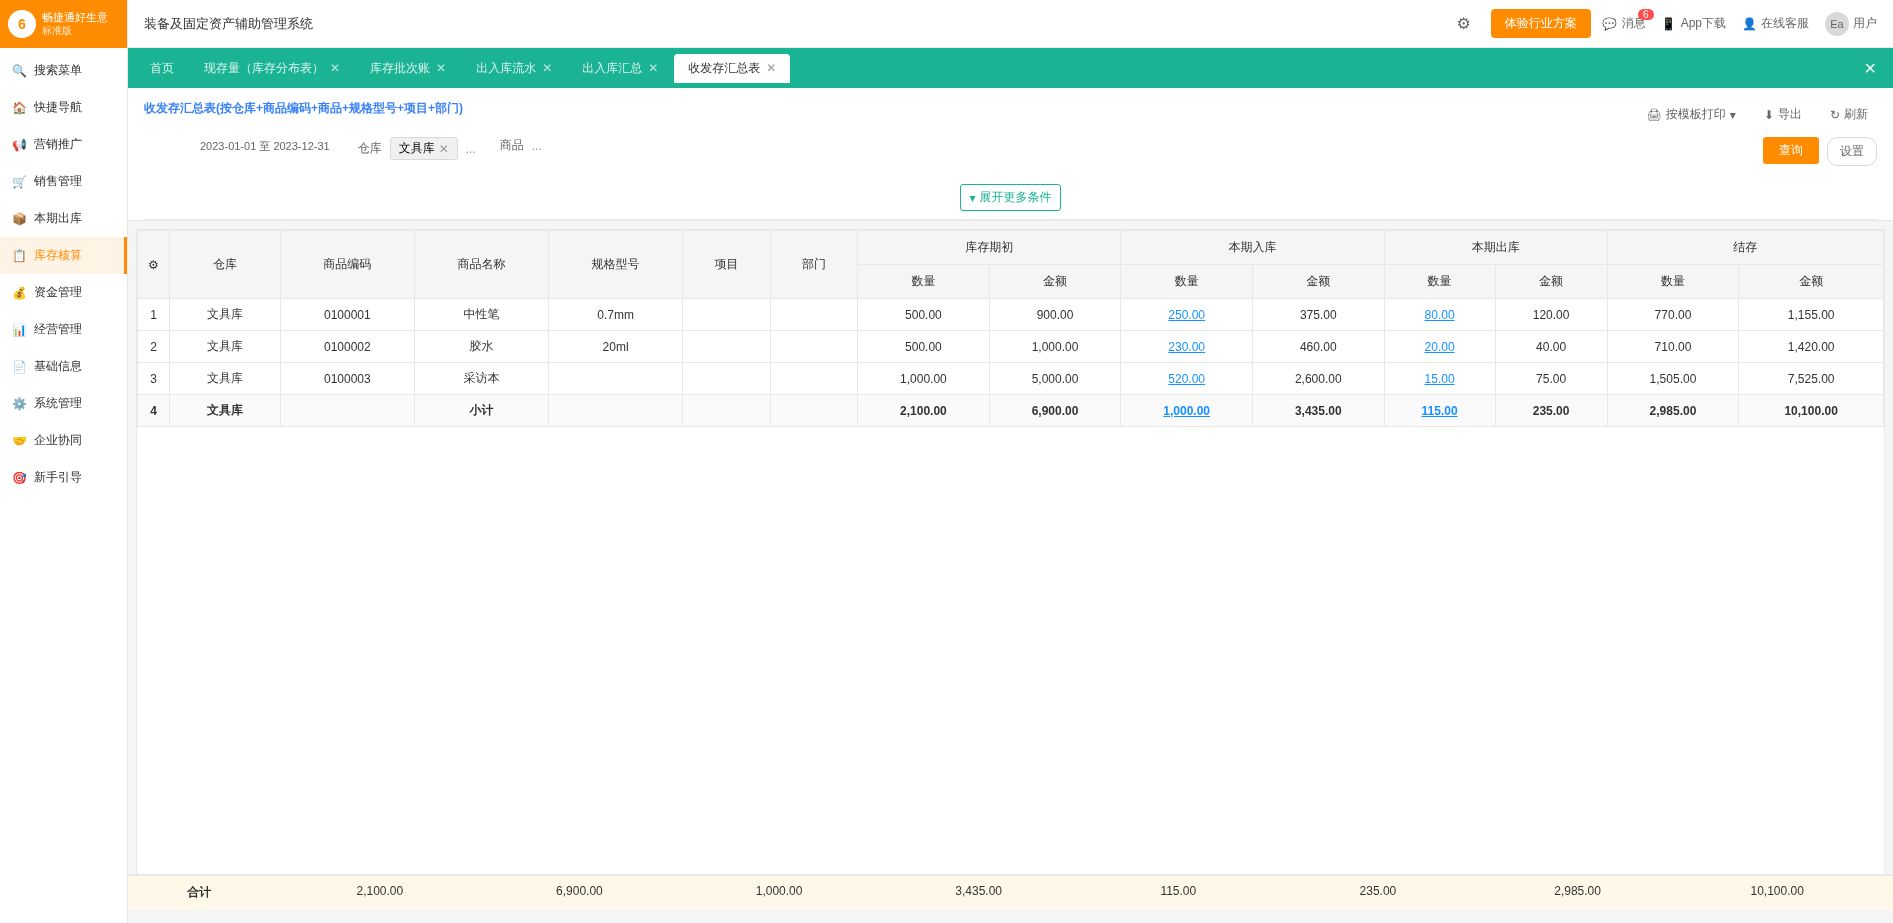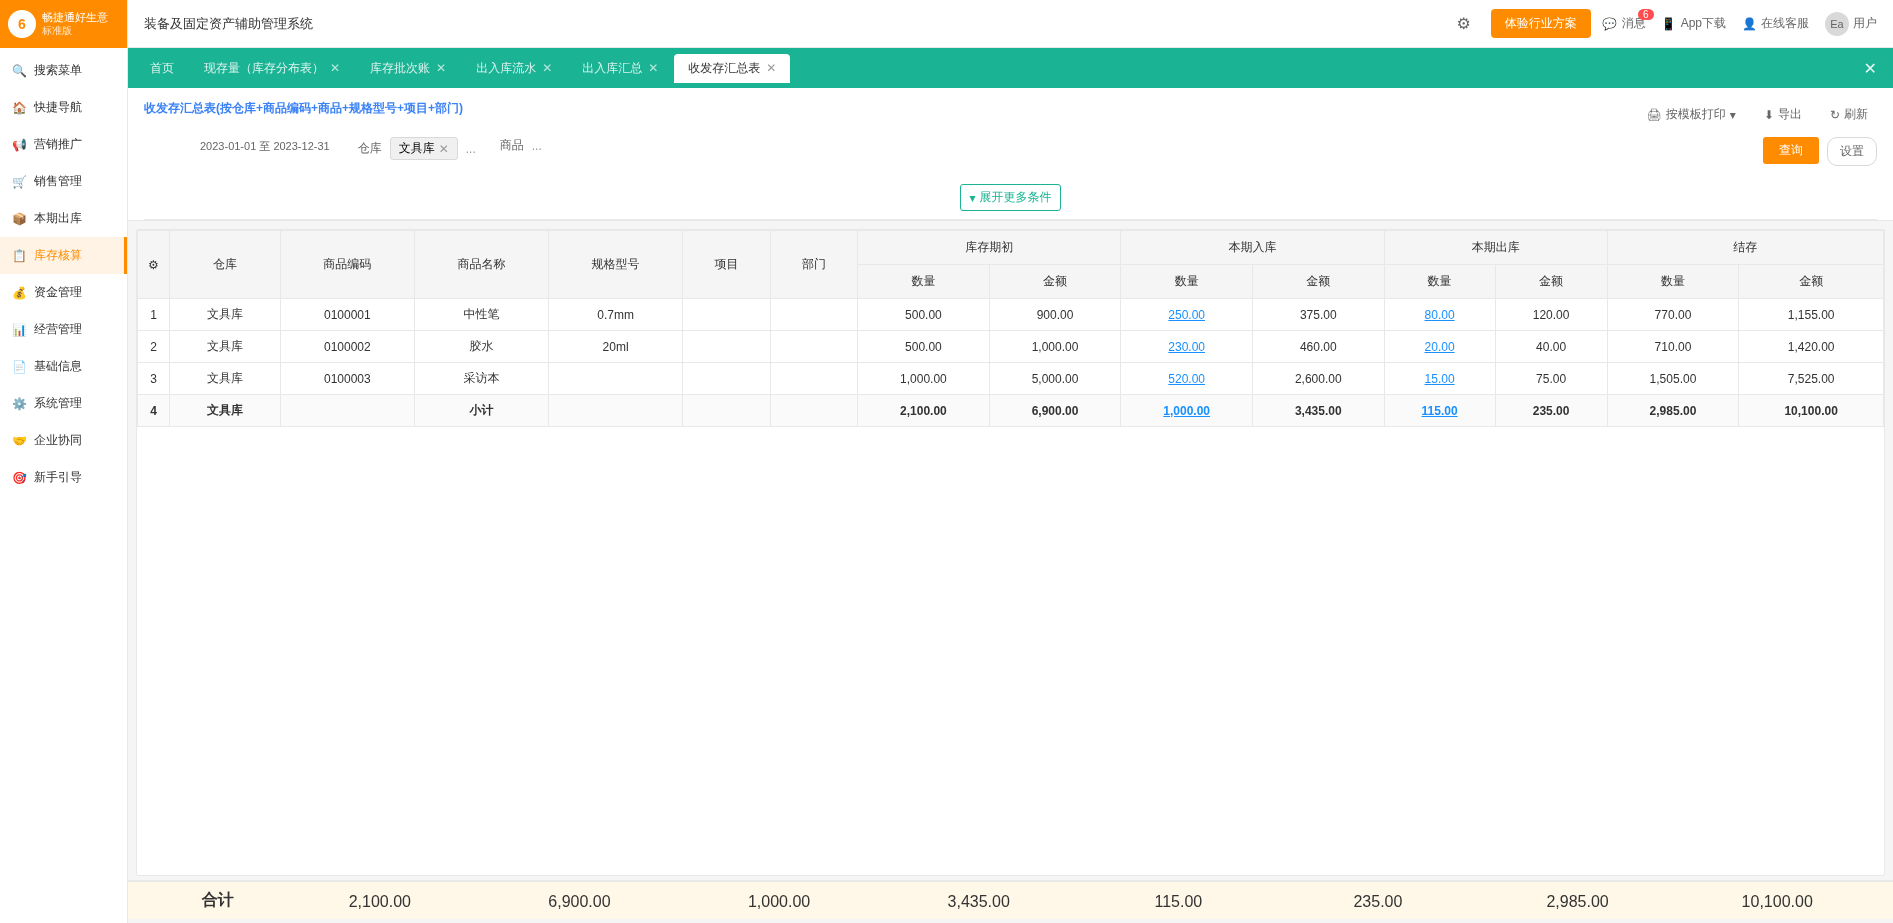--- a/index.html
+++ b/index.html
@@ -62,21 +62,21 @@
     table { width: 100%; border-collapse: collapse; font-size: 12px; }
     thead tr { background: #f5f5f5; }
     th { padding: 8px 10px; text-align: center; border: 1px solid #e8e8e8; color: #333; font-weight: normal; white-space: nowrap; }
     td { padding: 7px 10px; text-align: center; border: 1px solid #e8e8e8; color: #333; white-space: nowrap; }
     tr.subtotal td { font-weight: bold; background: #fafafa; }
     .link-text { color: #1890ff; text-decoration: underline; cursor: pointer; }
     .header-group { background: #f5f5f5; }
     .settings-icon-cell { width: 32px; }
 
     
-    .bottom-total { background: #fff8e8; border-top: 2px solid #e8e8e8; padding: 8px 16px; display: flex; align-items: flex-end; font-size: 16px; color: #333; flex-shrink: 0; position: sticky; bottom: 4px; }
+    .bottom-total { background: #fff8e8; border-top: 2px solid #e8e8e8; padding: 8px 16px; display: flex; align-items: flex-start; font-size: 12px; color: #333; flex-shrink: 0; position: sticky; bottom: 14px; }
     .total-label { margin-right: 16px; font-weight: bold; min-width: 120px; }
     .total-cells { display: flex; gap: 0; flex: 1; }
     .total-cell { flex: 1; text-align: center; padding: 0 8px; }
     .expand-section { background: #fff; padding: 8px 16px; border-bottom: 1px solid #e8e8e8; display: flex; align-items: center; justify-content: center; }
   </style>
 </head>
 <body>
 
 <div class="sidebar">
   <div class="sidebar-header">

